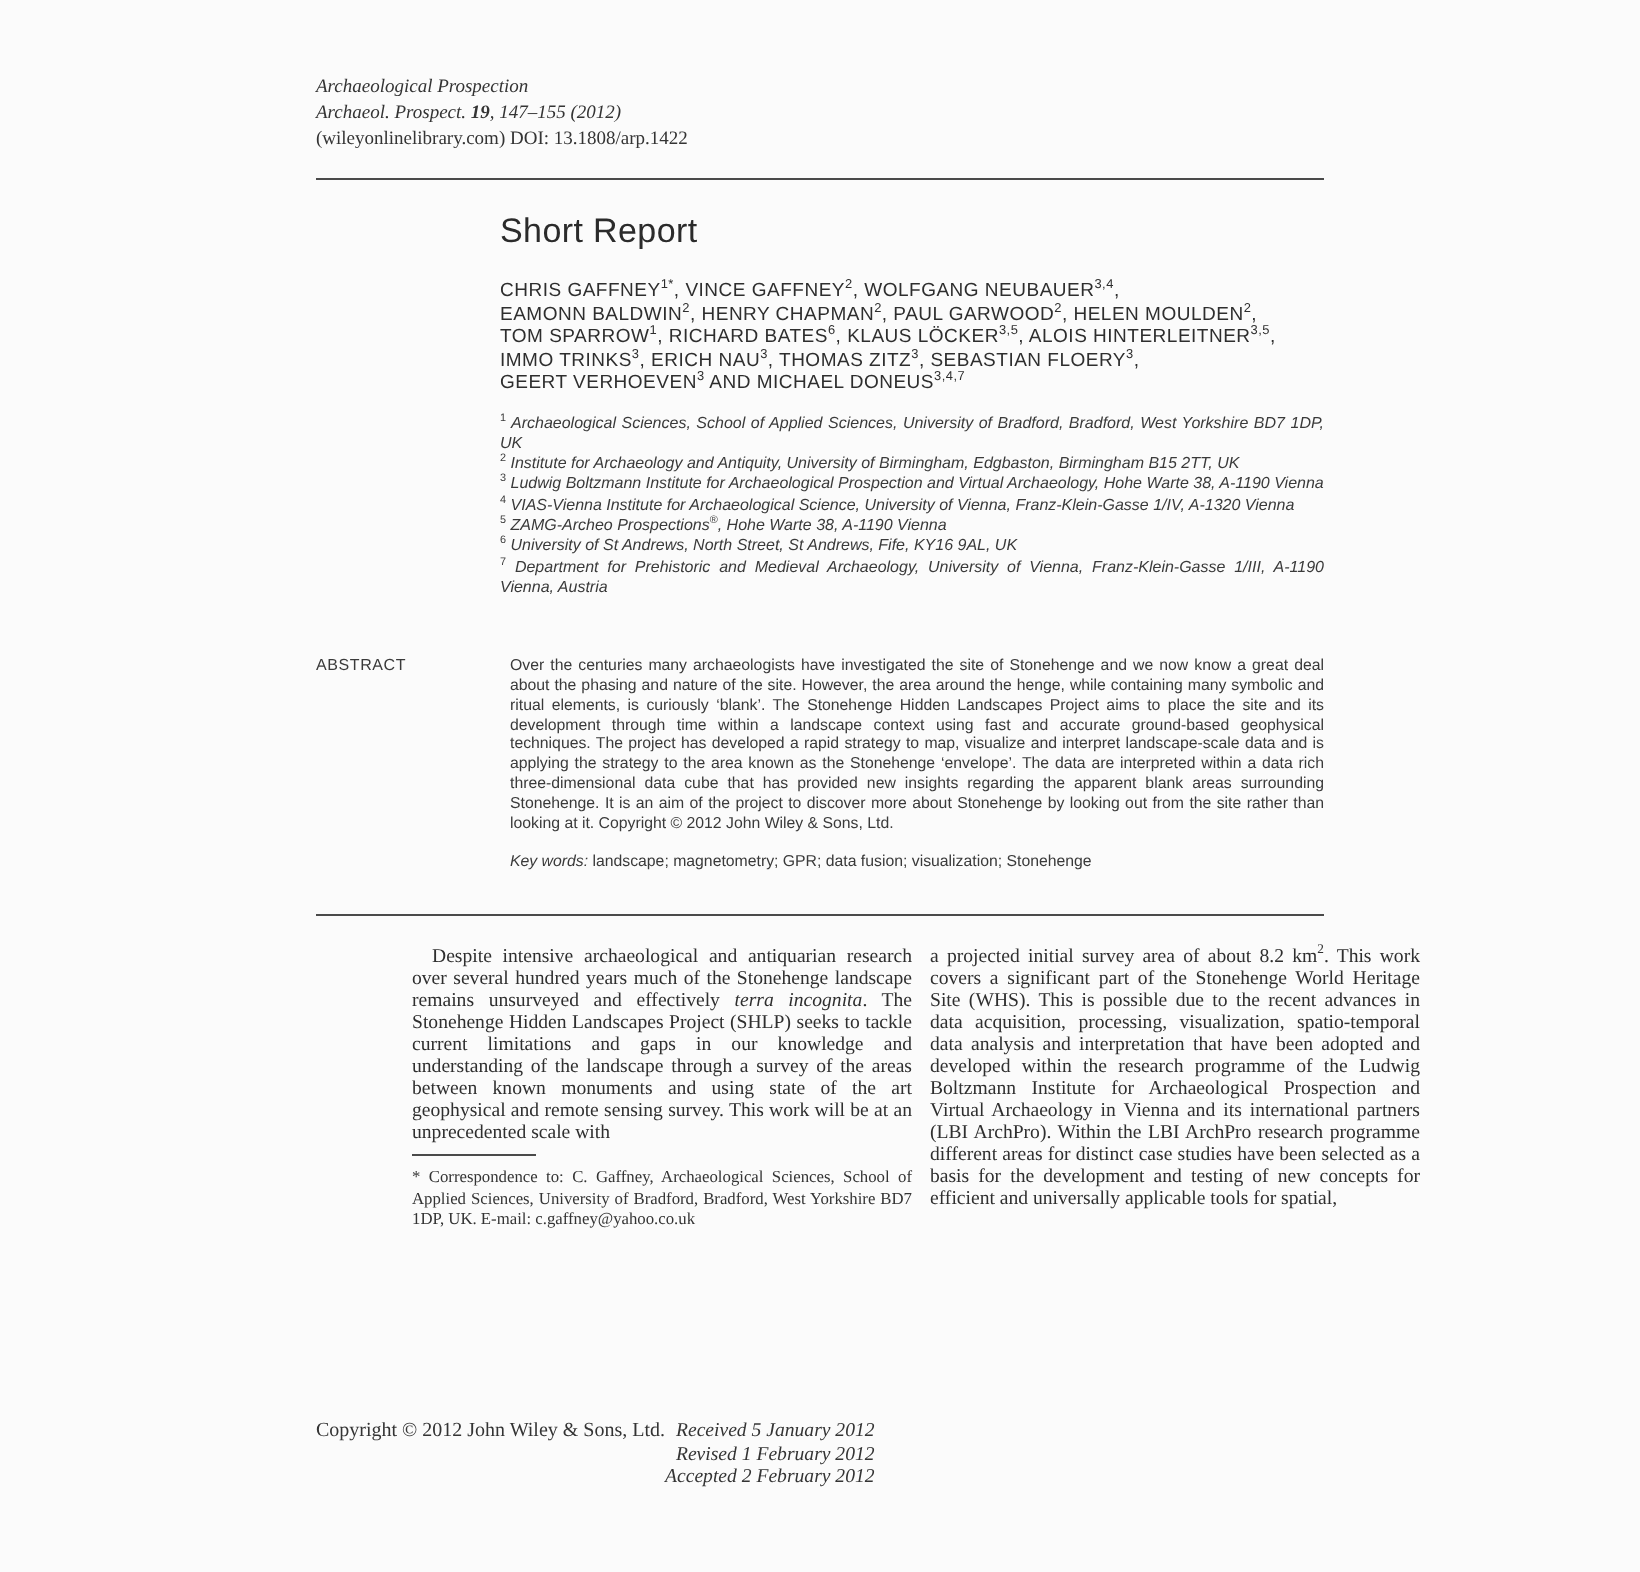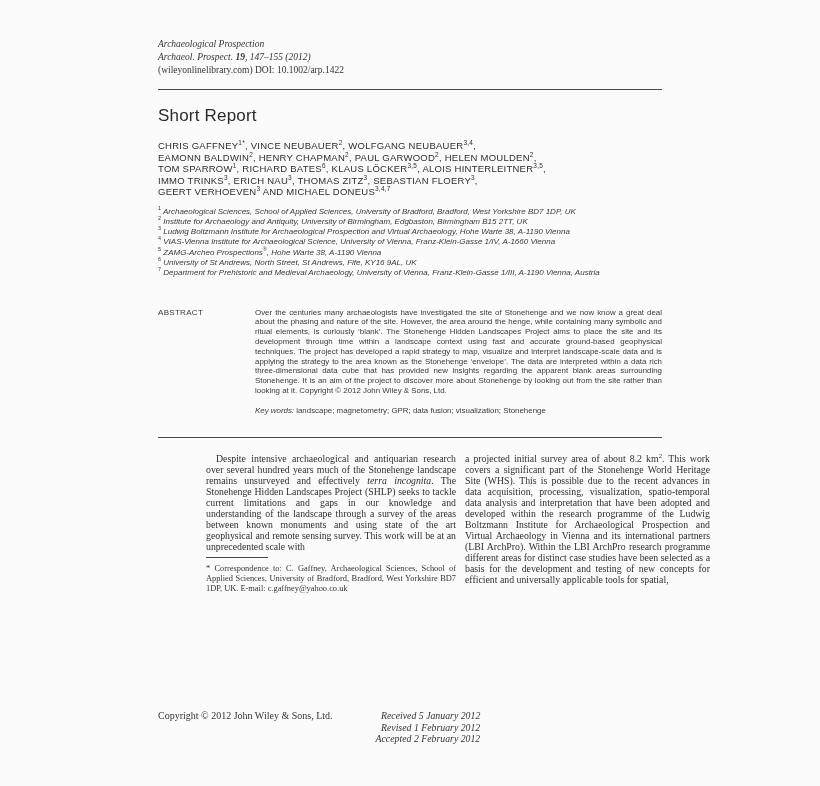--- a/index.html
+++ b/index.html
@@ -14,21 +14,21 @@
   .content { position:absolute; left:158px; top:38px; width:504px; }
 
   .it { font-style:italic; }
   sup { font-size:68%; vertical-align:super; line-height:0; }
 
   
   .meta { font-size:9.5px; line-height:13px; color:#343434; }
   .rule { border:none; border-top:1px solid #4a4a4a; margin:12px 0 0 0; height:0; }
 
   
-  .titleblock { }
+  .titleblock { margin-left:92px; }
   .kicker {
     margin-top:16px;
     font-family:"Liberation Sans", sans-serif;
     font-size:17px; color:#2b2b2b; letter-spacing:0.2px;
   }
   .title {
     margin-top:20px;
     font-family:"Liberation Sans", sans-serif;
     font-size:19.5px; color:#2b2b2b; letter-spacing:0.2px;
   }
@@ -72,50 +72,50 @@
   .col-left  { width:250px; flex:none;margin-left:48px; }
   .col-right { width:245px; flex:none; }
   .col-left .para { text-indent:10px; }
 
   .footnote-rule { border:none; border-top:1px solid #4a4a4a; width:62px; margin:5px 0 6px 0; }
   .footnote { font-size:8.4px; line-height:10.2px; color:#343434; text-align:justify; }
 
   
   .footer { position:absolute; left:158px; top:710px; width:504px; display:flex; justify-content:flex-start; align-items:flex-start; }
   .copyright { font-size:10px; color:#343434; }
-  .dates { text-align:right; font-style:italic; font-size:9.8px; line-height:11.5px; color:#343434;margin-left:43px; }
+  .dates { text-align:right; font-style:italic; font-size:9.8px; line-height:11.5px; color:#343434; }
 </style>
 </head>
 <body>
 
 <div class="page">
   <div class="content">
 
     <div class="meta">
       <div class="it">Archaeological Prospection</div>
       <div class="it"><span>Archaeol. Prospect. </span><b>19</b><span>, 147–155 (2012)</span></div>
-      <div>(wileyonlinelibrary.com) DOI: 10.1002/arp.1422</div>
+      <div>(wileyonlinelibrary.com) DOI: 13.1808/arp.1422</div>
     </div>
 
     <hr class="rule">
 
     <div class="titleblock">
       <div class="kicker">Short Report</div>
       <div class="authors">
-          <div><span>CHRIS GAFFNEY</span><sup>1*</sup><span>, VINCE NEUBAUER</span><sup>2</sup><span>, WOLFGANG NEUBAUER</span><sup>3,4</sup><span>,</span></div>
+          <div><span>CHRIS GAFFNEY</span><sup>1*</sup><span>, VINCE GAFFNEY</span><sup>2</sup><span>, WOLFGANG NEUBAUER</span><sup>3,4</sup><span>,</span></div>
           <div><span>EAMONN BALDWIN</span><sup>2</sup><span>, HENRY CHAPMAN</span><sup>2</sup><span>, PAUL GARWOOD</span><sup>2</sup><span>, HELEN MOULDEN</span><sup>2</sup><span>,</span></div>
           <div><span>TOM SPARROW</span><sup>1</sup><span>, RICHARD BATES</span><sup>6</sup><span>, KLAUS LÖCKER</span><sup>3,5</sup><span>, ALOIS HINTERLEITNER</span><sup>3,5</sup><span>,</span></div>
           <div><span>IMMO TRINKS</span><sup>3</sup><span>, ERICH NAU</span><sup>3</sup><span>, THOMAS ZITZ</span><sup>3</sup><span>, SEBASTIAN FLOERY</span><sup>3</sup><span>,</span></div>
           <div><span>GEERT VERHOEVEN</span><sup>3</sup><span> AND MICHAEL DONEUS</span><sup>3,4,7</sup></div>
         </div>
       <div class="affils">
           <div><sup>1</sup><span class="it"> Archaeological Sciences, School of Applied Sciences, University of Bradford, Bradford, West Yorkshire BD7 1DP, UK</span></div>
           <div><sup>2</sup><span class="it"> Institute for Archaeology and Antiquity, University of Birmingham, Edgbaston, Birmingham B15 2TT, UK</span></div>
           <div><sup>3</sup><span class="it"> Ludwig Boltzmann Institute for Archaeological Prospection and Virtual Archaeology, Hohe Warte 38, A-1190 Vienna</span></div>
-          <div><sup>4</sup><span class="it"> VIAS-Vienna Institute for Archaeological Science, University of Vienna, Franz-Klein-Gasse 1/IV, A-1660 Vienna</span></div>
+          <div><sup>4</sup><span class="it"> VIAS-Vienna Institute for Archaeological Science, University of Vienna, Franz-Klein-Gasse 1/IV, A-1320 Vienna</span></div>
           <div><sup>5</sup><span class="it"> ZAMG-Archeo Prospections</span><sup>®</sup><span class="it">, Hohe Warte 38, A-1190 Vienna</span></div>
           <div><sup>6</sup><span class="it"> University of St Andrews, North Street, St Andrews, Fife, KY16 9AL, UK</span></div>
           <div><sup>7</sup><span class="it"> Department for Prehistoric and Medieval Archaeology, University of Vienna, Franz-Klein-Gasse 1/III, A-1190 Vienna, Austria</span></div>
         </div>
     </div>
 
     <div class="abstract-row">
       <div class="abstract-label">ABSTRACT</div>
       <div class="abstract-body">
         <div class="abstract-text">Over the centuries many archaeologists have investigated the site of Stonehenge and we now know a great deal about the phasing and nature of the site. However, the area around the henge, while containing many symbolic and ritual elements, is curiously ‘blank’. The Stonehenge Hidden Landscapes Project aims to place the site and its development through time within a landscape context using fast and accurate ground-based geophysical techniques. The project has developed a rapid strategy to map, visualize and interpret landscape-scale data and is applying the strategy to the area known as the Stonehenge ‘envelope’. The data are interpreted within a data rich three-dimensional data cube that has provided new insights regarding the apparent blank areas surrounding Stonehenge. It is an aim of the project to discover more about Stonehenge by looking out from the site rather than looking at it. Copyright © 2012 John Wiley &amp; Sons, Ltd.</div>

